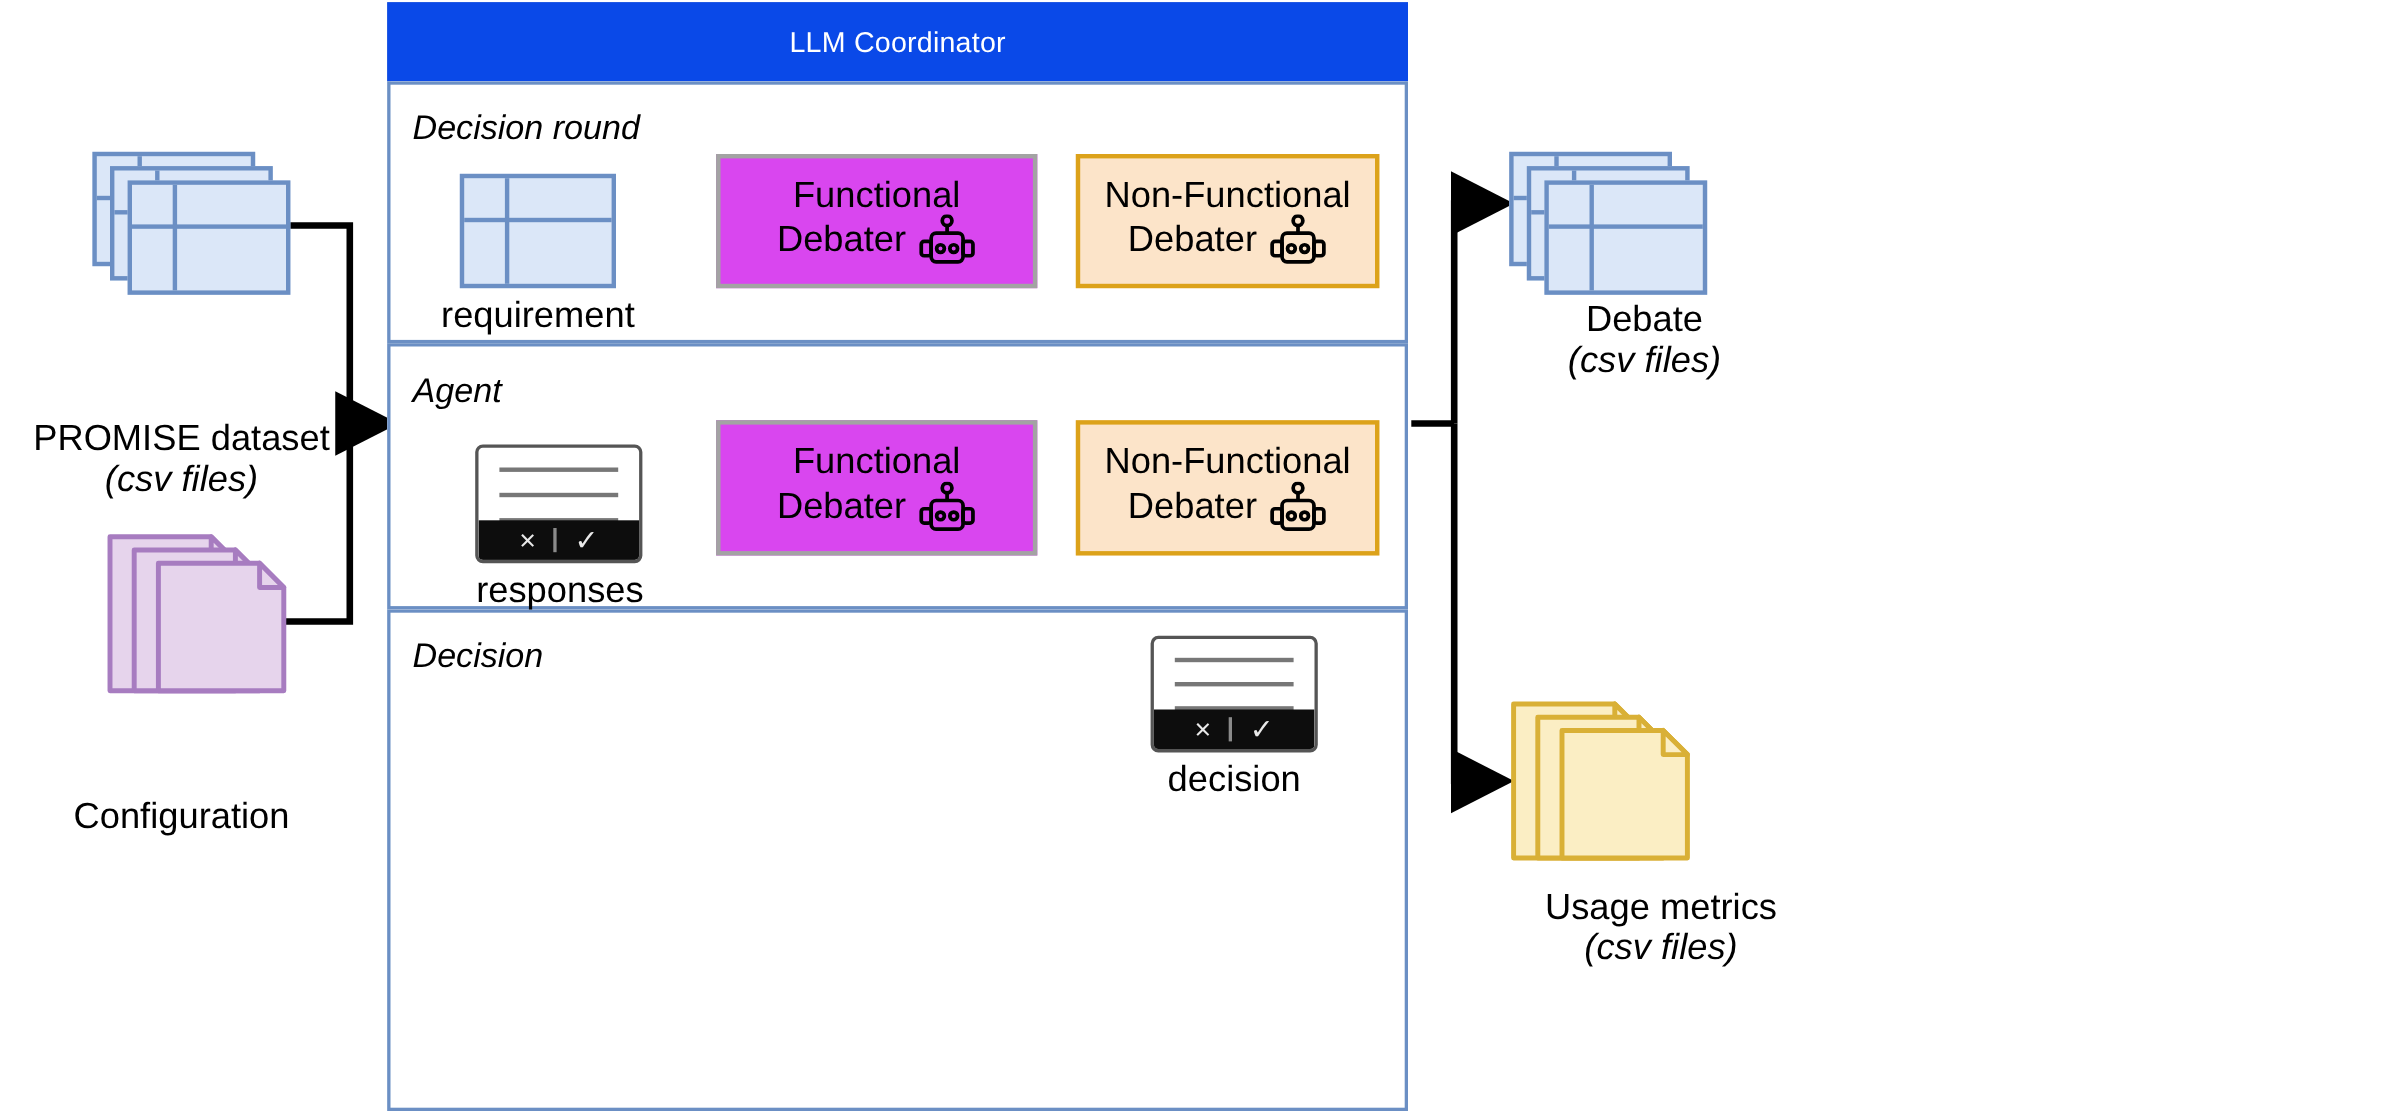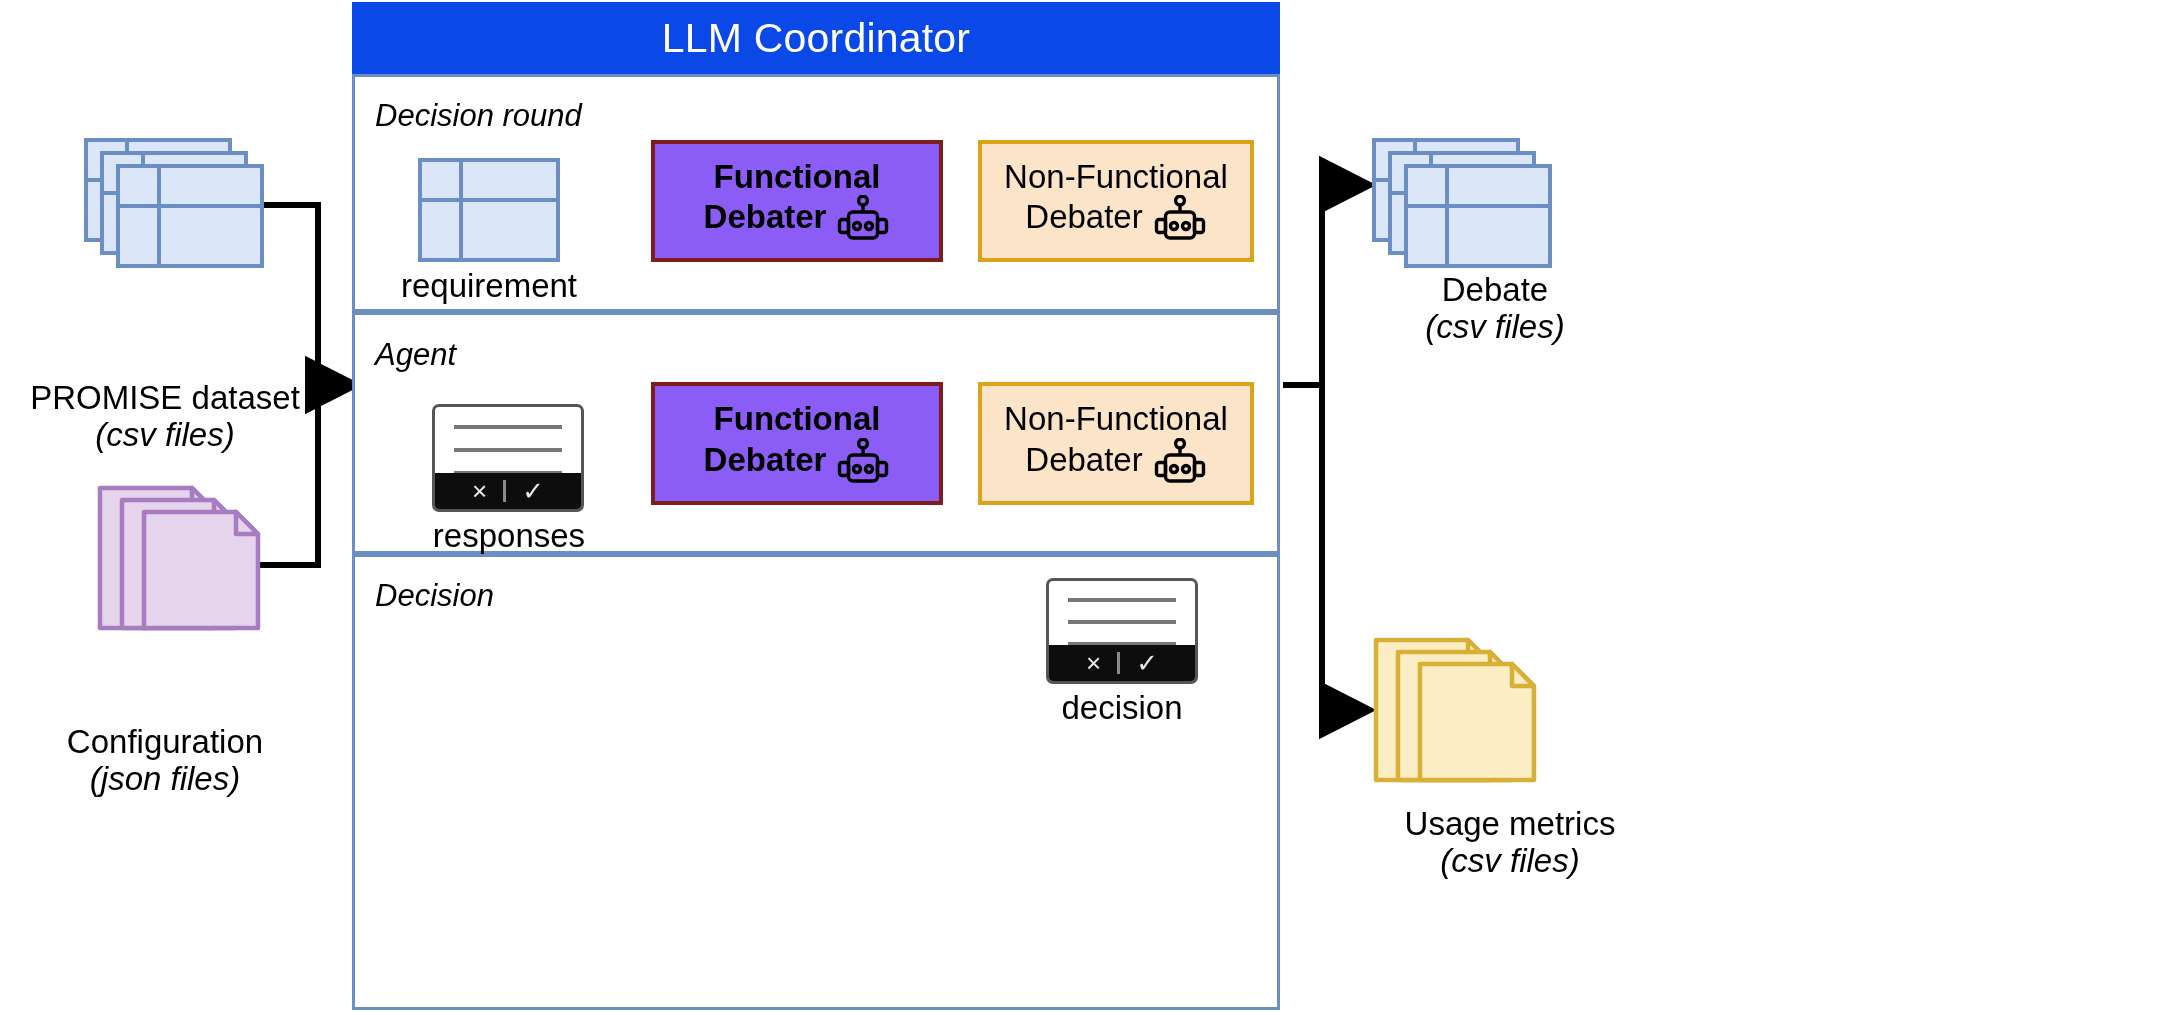--- a/index.html
+++ b/index.html
@@ -2,33 +2,33 @@
 <html><head>
 <meta charset="utf-8">
 <style>
   html,body{margin:0;padding:0;background:#ffffff;}
   body{width:2184px;height:1012px;font-family:"Liberation Sans",sans-serif;position:relative;overflow:hidden;}
   .stage{position:absolute;left:0;top:0;width:2184px;height:1012px;}
 
   
   .coordinator{position:absolute;left:352px;top:2px;width:928px;height:1008px;border:3px solid #6b8fc4;box-sizing:border-box;background:#ffffff;}
   .coord-header{position:absolute;left:352px;top:2px;width:928px;height:72px;background:#0A49E8;box-sizing:border-box;display:flex;align-items:center;justify-content:center;}
-  .coord-header span{color:#ffffff;font-size:41px;letter-spacing:.2px;}
+  .coord-header span{color:#ffffff;font-size:26px;letter-spacing:.2px;}
 
   .band{position:absolute;left:352px;width:928px;box-sizing:border-box;border:3px solid #6b8fc4;background:#ffffff;}
   .band-initial{top:74px;height:238px;}
   .band-debate{top:312px;height:242px;}
   .band-decision{top:554px;height:456px;}
 
   .band-label{position:absolute;font-style:italic;font-size:31px;color:#000;white-space:nowrap;}
 
   
   .debater{position:absolute;box-sizing:border-box;display:flex;align-items:center;justify-content:center;}
   .debater .dtext{font-size:33px;line-height:1.12;text-align:center;color:#000;}
-  .box-fn{background:#8b5cf6;border:4px solid #7f1d1d;font-weight:bold;}
+  .box-fn{background:#d946ef;border:4px solid #a3a3a3;}
   .box-nfn{background:#fce4c9;border:4px solid #dca21a;}
   .box-judge{background:#e6d4ec;border:4px solid #b58fc8;}
 
   .robot{display:inline-block;vertical-align:middle;margin-left:10px;}
 
   
   .tblstack{position:absolute;}
   .tbl{position:absolute;background:#dbe7f8;border:4px solid #6b8fc4;box-sizing:border-box;}
   .tbl .vline{position:absolute;top:0;bottom:0;width:4px;background:#6b8fc4;}
   .tbl .hline{position:absolute;left:0;right:0;height:4px;background:#6b8fc4;}
@@ -235,21 +235,20 @@
         <path d="M96,4 V26 H118 Z" fill="#e6d4ec"></path>
         <path d="M26,16 H118 L140,38 V144 H26 Z"></path>
         <path d="M118,16 V38 H140 Z" fill="#e6d4ec"></path>
         <path d="M48,28 H140 L162,50 V144 H48 Z"></path>
         <path d="M140,28 V50 H162 Z" fill="#e6d4ec"></path>
       </g>
     </svg>
   </div>
   <div class="cap" style="left:0px;top:724px;width:330px;">
     <span>Configuration</span>
-    <span class="it">(json files)</span>
   </div>
 
   <div class="tblstack" style="left:1372px;top:138px;width:180px;height:130px;">
     <div class="tbl" style="left:0px;top:0px;width:148px;height:104px;">
       <div class="vline" style="left:37px;"></div>
         <div class="hline" style="top:36px;"></div>
     </div>
     <div class="tbl" style="left:16px;top:13px;width:148px;height:104px;">
       <div class="vline" style="left:37px;"></div>
         <div class="hline" style="top:36px;"></div>

